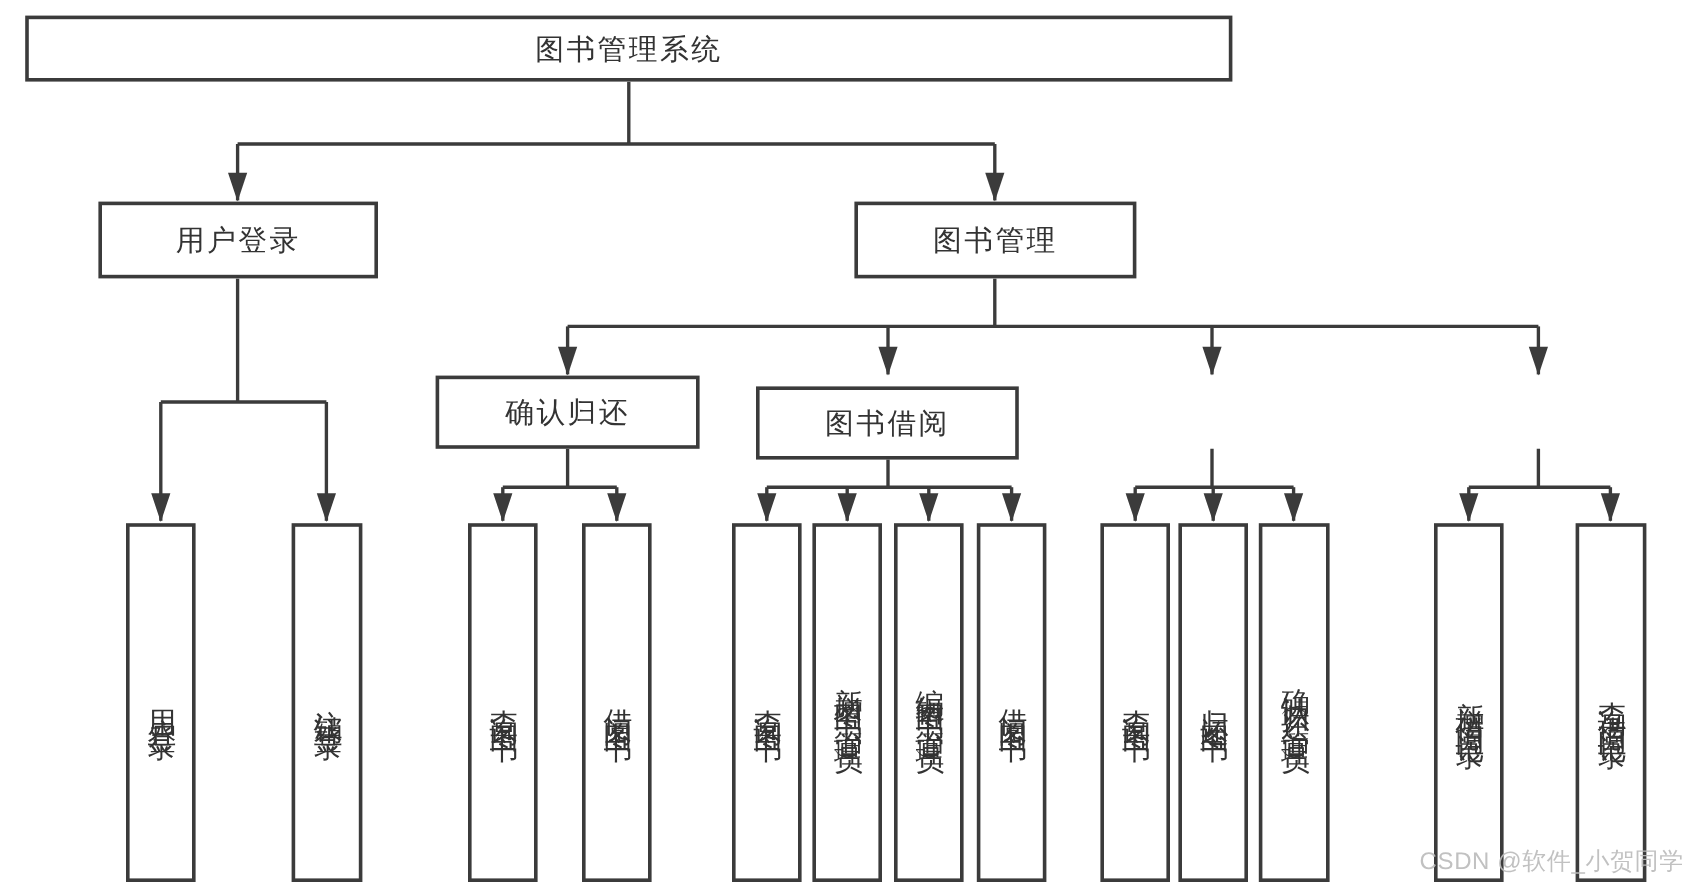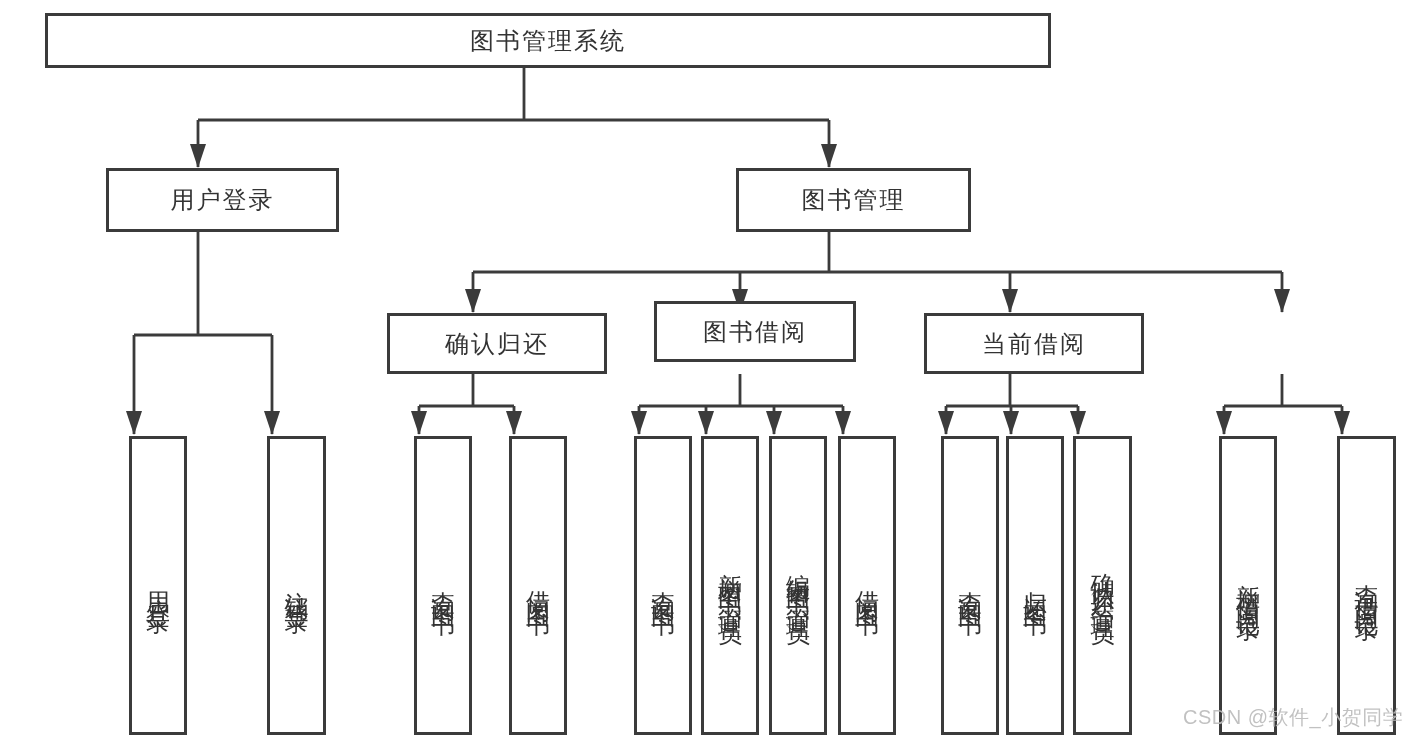--- a/index.html
+++ b/index.html
@@ -17,21 +17,20 @@
     overflow:hidden;
   }
   svg.connectors{position:absolute;left:0;top:0;width:1405px;height:747px;}
   .trunk,.stub{stroke:var(--line);stroke-width:2.8;fill:none;}
   .node{
     position:absolute;box-sizing:border-box;
     border:3px solid var(--line);
     background:var(--bg);
     display:flex;align-items:center;justify-content:center;
     color:var(--text);
-    margin-left:24px;
   }
   .hnode{font-size:24px;letter-spacing:2px;white-space:nowrap;}
   .leaf .vlabel{
     writing-mode:vertical-lr;
     font-size:24px;
     line-height:1;
     letter-spacing:7px;
     white-space:nowrap;
     color:var(--text);
   }
@@ -100,25 +99,22 @@
   <div class="node hnode" style="left:82px;top:168px;width:233px;height:64px;">
     <span>用户登录</span>
   </div>
   <div class="node hnode" style="left:712px;top:168px;width:235px;height:64px;justify-content:center;">
     <span>图书管理</span>
   </div>
 
   <div class="node hnode" style="left:363px;top:313px;width:220px;height:61px;">
     <span>确认归还</span>
   </div>
-  <div class="node hnode" style="left:630px;top:301px;width:202px;height:61px;">
+  <div class="node hnode" style="left:630px;top:322px;width:219px;height:61px;">
     <span>图书借阅</span>
-  </div>
-  <div class="node hnode" style="left:900px;top:313px;width:220px;height:61px;">
-    <span>当前借阅</span>
   </div>
 
   <div class="node leaf" style="left:105px;top:436px;width:58px;height:299px;">
     <span class="vlabel">用户登录</span>
   </div>
   <div class="node leaf" style="left:243px;top:436px;width:59px;height:299px;">
     <span class="vlabel">注销登录</span>
   </div>
 
   <div class="node leaf" style="left:390px;top:436px;width:58px;height:299px;">

